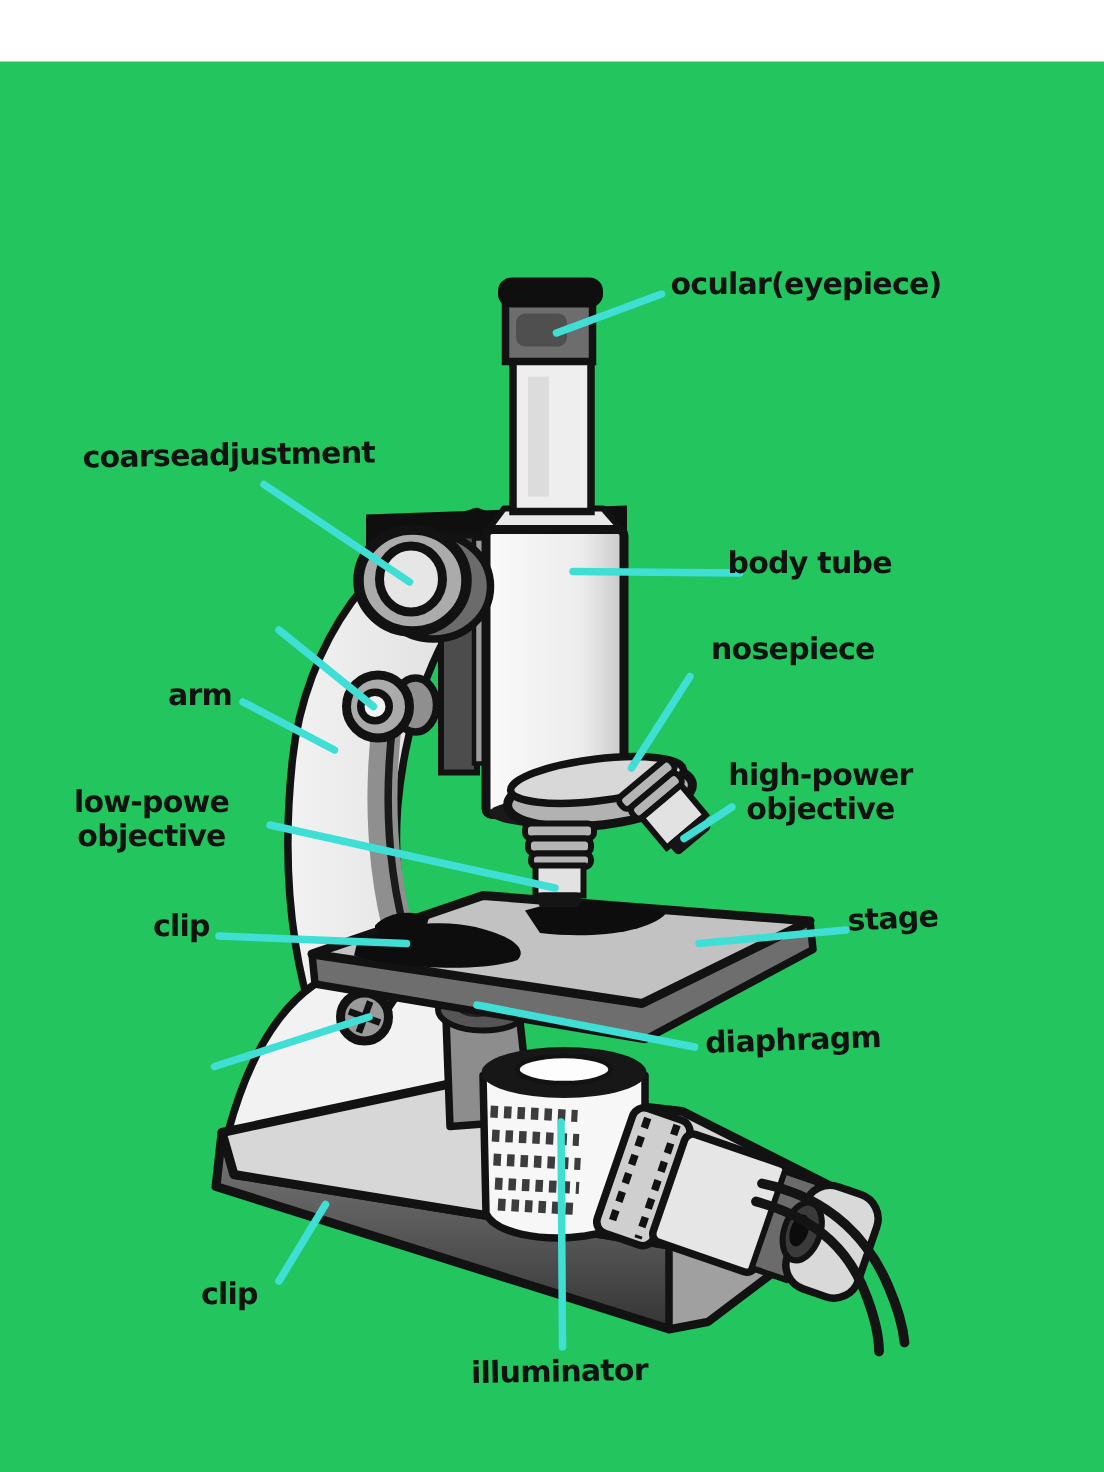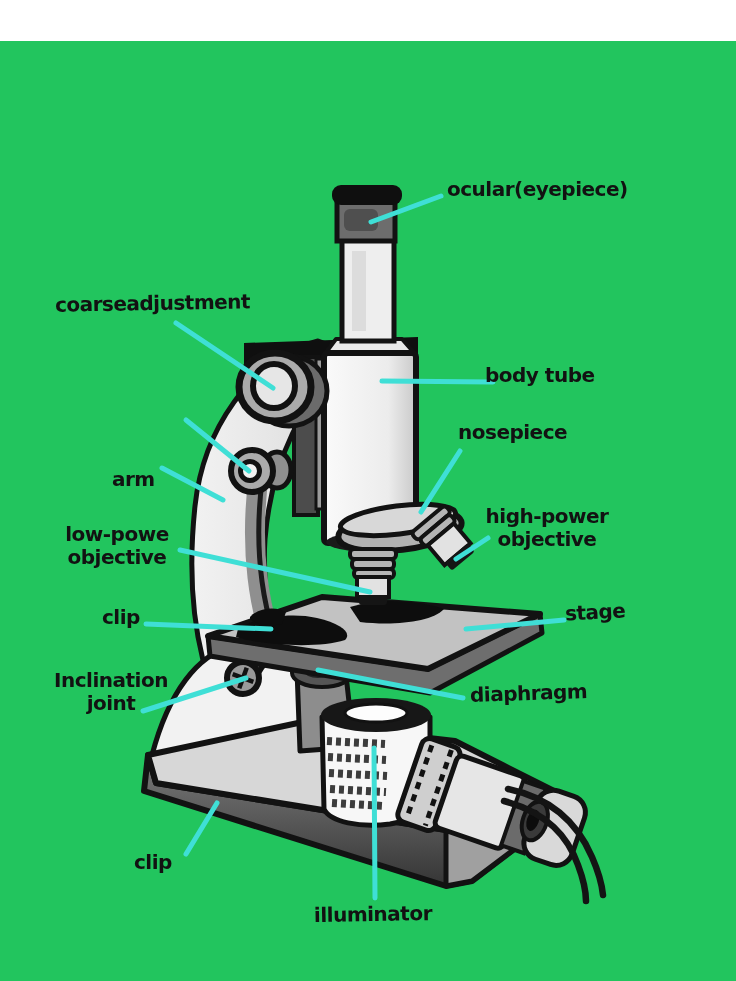--- a/index.html
+++ b/index.html
@@ -183,34 +183,30 @@
       <line class="leader" x1="493" y1="341" x2="382" y2="340"></line>
       <line class="leader" x1="460" y1="410" x2="421" y2="471"></line>
       <line class="leader" x1="488" y1="497" x2="456" y2="518"></line>
       <line class="leader" x1="564" y1="579" x2="466" y2="588"></line>
       <line class="leader" x1="463" y1="657" x2="318" y2="629"></line>
     </g>
   </svg>
 
   <div class="lbl" style="left:447px; top:137px;">ocular(eyepiece)</div>
   <div class="lbl" style="left:55px; top:251px; transform:rotate(-1deg);">coarseadjustment</div>
-  <div class="lbl" style="left:112px; top:427px;">arm</div>
-  <div class="lbl center" style="left:56px; top:482px; width:122px;text-align:center;">
+  <div class="lbl" style="left:112px; top:411px;">arm</div>
+  <div class="lbl center" style="left:40px; top:482px; width:122px;text-align:center;">
     <div>low-powe</div>
     <div>objective</div>
   </div>
   <div class="lbl" style="left:102px; top:565px;">clip</div>
-  <div class="lbl center" style="left:50px; top:628px; width:122px;">
-    <div>Inclination</div>
-    <div>joint</div>
-  </div>
   <div class="lbl" style="left:134px; top:810px;">clip</div>
   <div class="lbl" style="left:314px; top:862px; transform:rotate(-1deg);">illuminator</div>
   <div class="lbl" style="left:485px; top:323px;">body tube</div>
-  <div class="lbl" style="left:458px; top:380px;">nosepiece</div>
+  <div class="lbl" style="left:474px; top:380px;">nosepiece</div>
   <div class="lbl center" style="left:484px; top:464px; width:126px;text-align:center;">
     <div>high-power</div>
     <div>objective</div>
   </div>
   <div class="lbl" style="left:565px; top:560px; transform:rotate(-3deg);">stage</div>
   <div class="lbl" style="left:470px; top:641px; transform:rotate(-2deg);">diaphragm</div>
 
 </div>
 
 </body></html>

